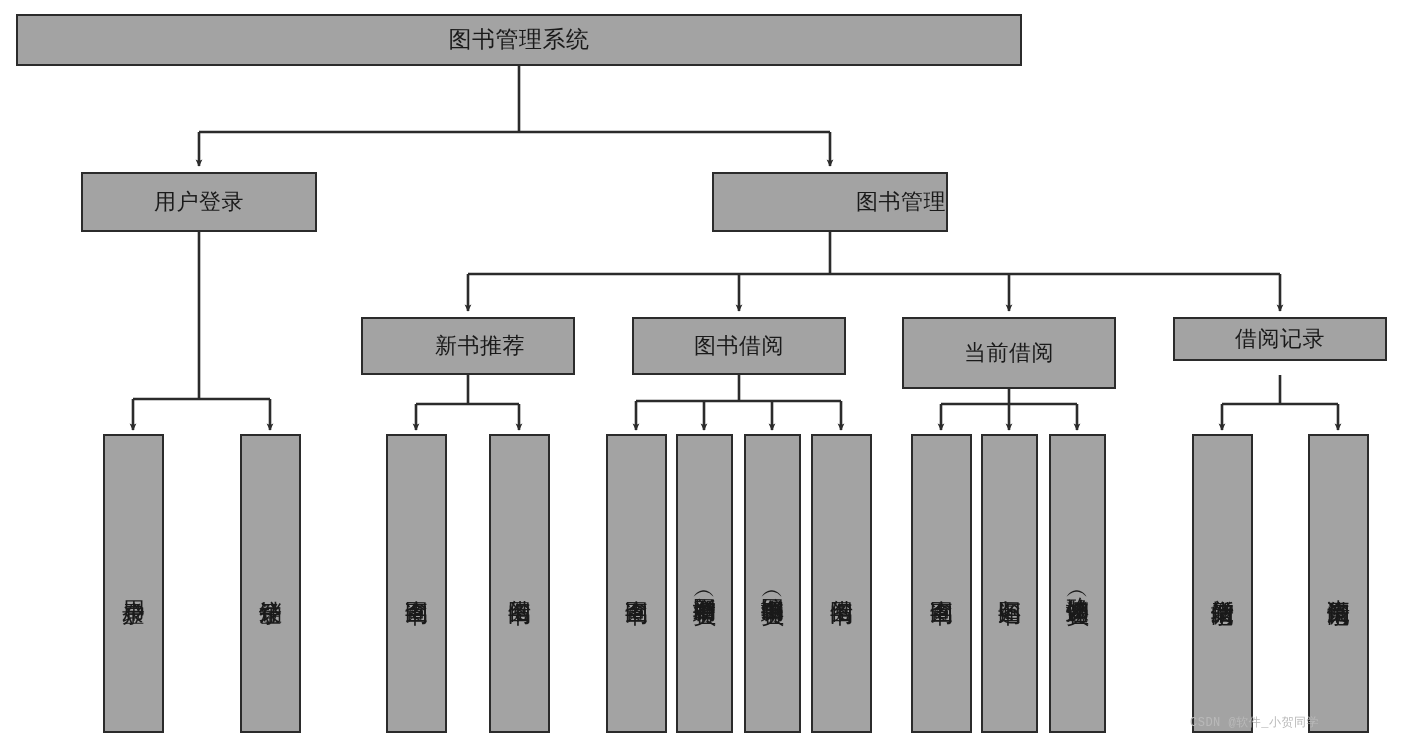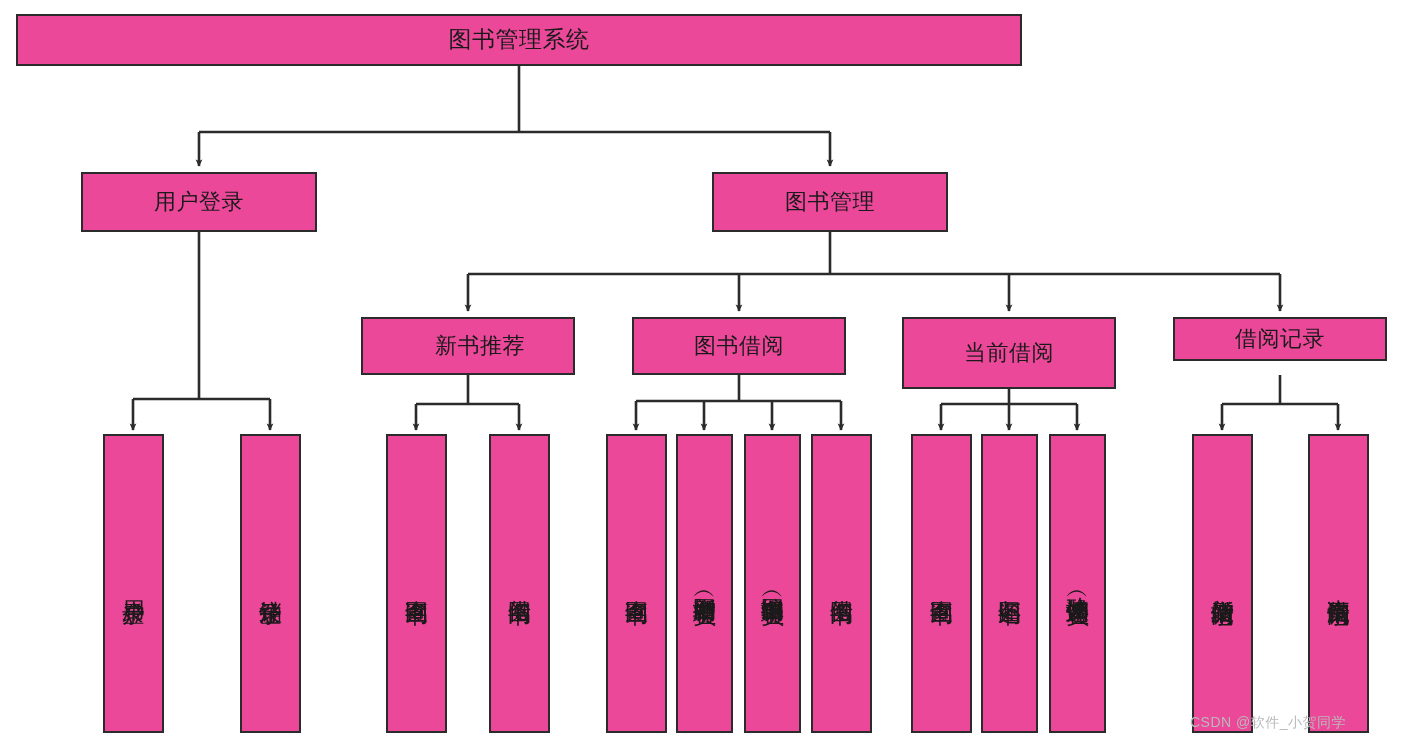--- a/index.html
+++ b/index.html
@@ -21,21 +21,21 @@
     position: absolute;
     left: 0;
     top: 0;
     width: 1405px;
     height: 747px;
     pointer-events: none;
   }
   .node {
     position: absolute;
     box-sizing: border-box;
-    background: #ec4899;
+    background: #a3a3a3;
     border: 2px solid #2b2b2b;
     display: flex;
     align-items: center;
     justify-content: center;
     color: #1a1a1a;
     z-index: 2;
   }
   .node .label {
     display: block;
     text-align: center;
@@ -60,26 +60,26 @@
     text-orientation: upright;
     font-size: 23px;
     line-height: 1.18;
     letter-spacing: 1px;
     white-space: nowrap;
   }
   #watermark {
     position: absolute;
     left: 1190px;
     top: 714px;
-    font-size: 14px;
+    font-size: 12px;
     color: #b9b9b9;
     letter-spacing: 0.5px;
     white-space: nowrap;
     z-index: 5;
-    font-family: Liberation Sans, sans-serif;
+    font-family: Liberation Mono, monospace;
   }
 </style>
 </head>
 <body>
 
 <div id="canvas">
 
   <svg id="edges" viewBox="0 0 1405 747" xmlns="http://www.w3.org/2000/svg">
     <defs>
       <marker id="arrow" viewBox="0 0 12 12" refX="10.5" refY="6" markerWidth="7.5" markerHeight="7.5" orient="auto-start-reverse" markerUnits="userSpaceOnUse">
@@ -130,21 +130,21 @@
     </g>
   </svg>
 
   <div class="node h root" style="left:16px; top:14px; width:1006px; height:52px;">
     <span class="label">图书管理系统</span>
   </div>
 
   <div class="node h" style="left:81px; top:172px; width:236px; height:60px;">
     <span class="label">用户登录</span>
   </div>
-  <div class="node h" style="left:712px; top:172px; width:236px; height:60px;">
+  <div class="node h" style="left:712px; top:172px; width:236px; height:60px;justify-content:flex-end;">
     <span class="label">图书管理</span>
   </div>
 
   <div class="node h" style="left:361px; top:317px; width:214px; height:58px;padding-left:24px;">
     <span class="label">新书推荐</span>
   </div>
   <div class="node h" style="left:632px; top:317px; width:214px; height:58px;">
     <span class="label">图书借阅</span>
   </div>
   <div class="node h" style="left:902px; top:317px; width:214px; height:72px;">

